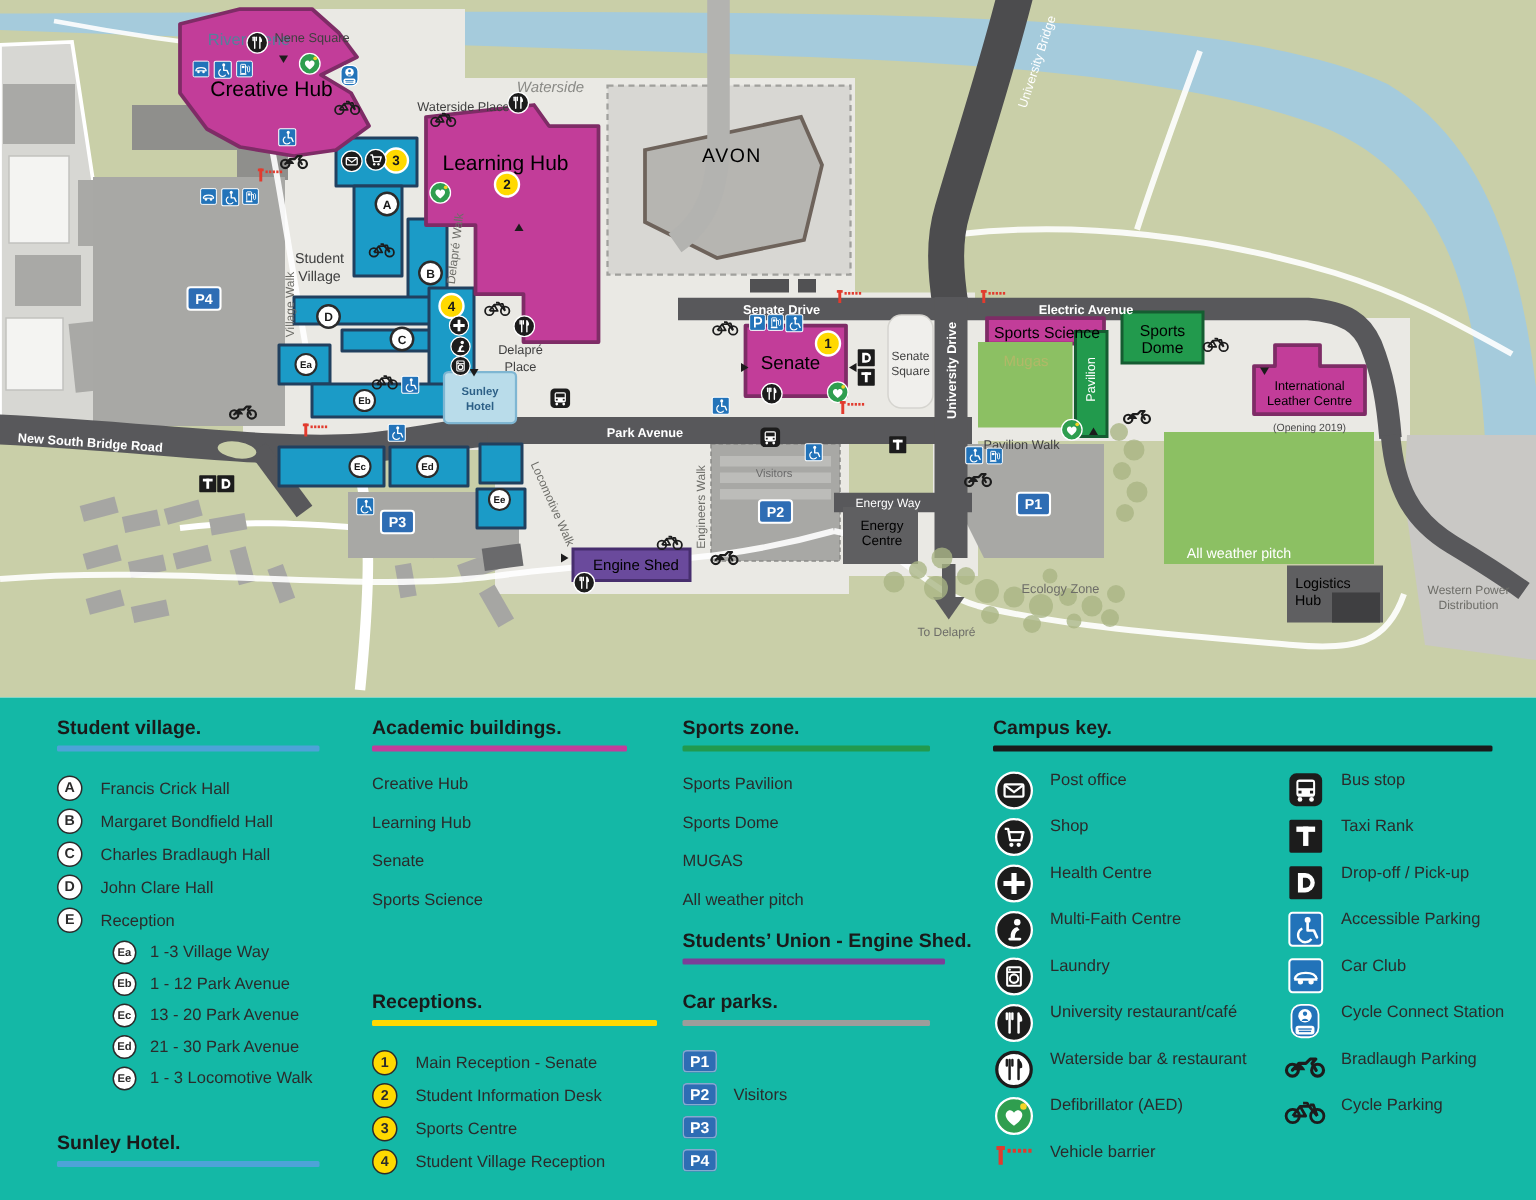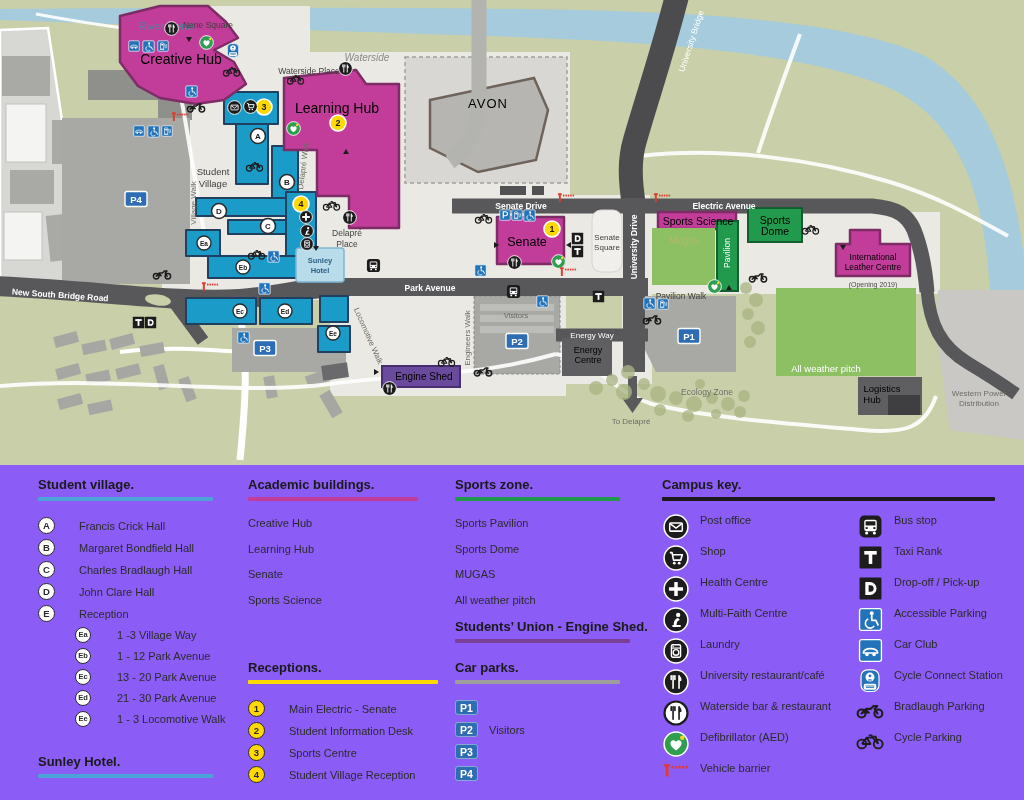--- a/index.html
+++ b/index.html
@@ -10,32 +10,32 @@
   .map-svg text{font-family:"Liberation Sans",sans-serif;text-anchor:middle;}
   .t-road{fill:#ffffff;font-size:8.5px;font-weight:bold;}
   .t-area{fill:#3f3f3f;font-size:8.5px;}
   .t-walk{fill:#6d6d68;font-size:8px;}
   .t-script{font-family:"DejaVu Serif",serif;font-style:italic;font-size:10px;fill:#8a8a86;}
   .badge-letter{font-size:8px;font-weight:bold;fill:#1a1a1a;}
   .badge-sub{font-size:6.5px;font-weight:bold;fill:#1a1a1a;}
   .badge-numt{font-size:9px;font-weight:bold;fill:#1a1a1a;}
   .badge-pt{font-size:9.5px;font-weight:bold;fill:#ffffff;}
 
-  .legend{position:absolute;left:0;top:465px;width:1024px;height:335px;background:#8b5cf6;color:#2b2b2b;}
+  .legend{position:absolute;left:0;top:465px;width:1024px;height:335px;background:#14b8a6;color:#2b2b2b;}
   .sec{position:absolute;}
   .sec h3{margin:0 0 5px 0;font-size:13px;color:#1a1a1a;}
   .rule{height:4px;margin-bottom:16px;border-radius:1px;}
   .lrow{display:flex;align-items:center;margin-bottom:5px;height:17px;}
-  .lrow .lbl{font-size:11px;margin-left:24px;white-space:nowrap;}
+  .lrow .lbl{font-size:11px;margin-left:12px;white-space:nowrap;}
   .cb{width:17px;height:17px;border:1.6px solid #2b2b2b;border-radius:50%;background:#fff;
       display:flex;align-items:center;justify-content:center;font-weight:bold;font-size:9.5px;
       box-sizing:border-box;flex:0 0 17px;}
   .lrow.sub{margin-left:37px;height:15px;margin-bottom:6px;}
   .lrow.sub .cb{width:16px;height:16px;flex:0 0 16px;font-size:7.5px;border-width:1.4px;}
-  .lrow.sub .lbl{margin-left:26px;}
+  .lrow.sub .lbl{margin-left:9px;}
   .cb.num{background:#ffd900;}
   .aitem{font-size:11px;margin-bottom:13.5px;}
   .prow{display:flex;align-items:center;margin-bottom:7px;height:15px;}
   .pbadge{width:23px;height:15px;background:#2e6db4;color:#fff;border-radius:3px;
           display:flex;align-items:center;justify-content:center;font-size:10.5px;font-weight:bold;
           box-shadow:0 0 0 1px #87a9cf inset;}
   .prow .lbl{font-size:11px;margin-left:11px;}
   .kcol{position:absolute;top:37px;}
   .krow{display:flex;align-items:flex-start;height:26px;margin-bottom:5px;}
   .kicon{width:28px;display:flex;justify-content:center;flex:0 0 28px;}
@@ -593,21 +593,21 @@
       <div class="aitem">Learning Hub</div>
       <div class="aitem">Senate</div>
       <div class="aitem">Sports Science</div>
     </section>
 
     <section class="sec" style="left:248px;top:195px;width:190px">
       <h3>Receptions.</h3>
       <div class="rule" style="background:#ffd900"></div>
       <div class="lrow">
           <span class="cb num">1</span>
-          <span class="lbl">Main Electric - Senate</span>
+          <span class="lbl">Main Reception - Senate</span>
         </div>
       <div class="lrow">
           <span class="cb num">2</span>
           <span class="lbl">Student Information Desk</span>
         </div>
       <div class="lrow">
           <span class="cb num">3</span>
           <span class="lbl">Sports Centre</span>
         </div>
       <div class="lrow">

